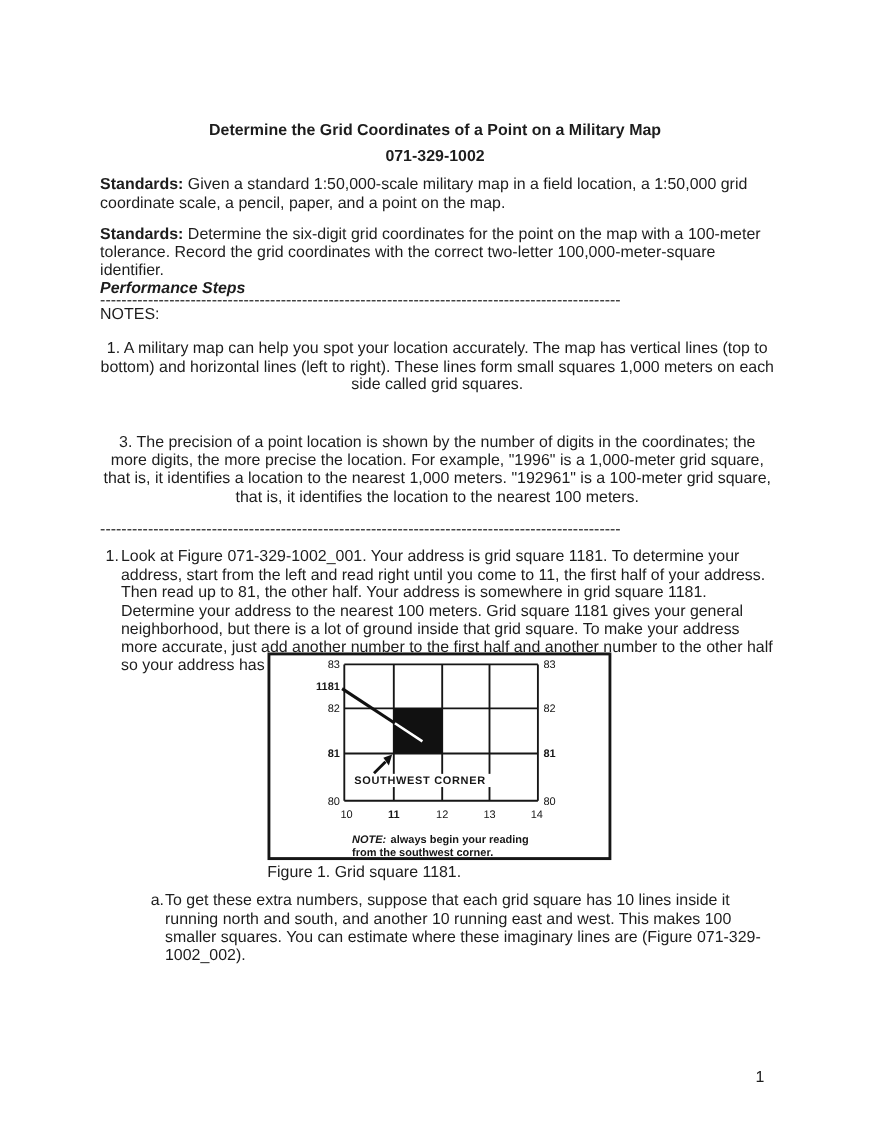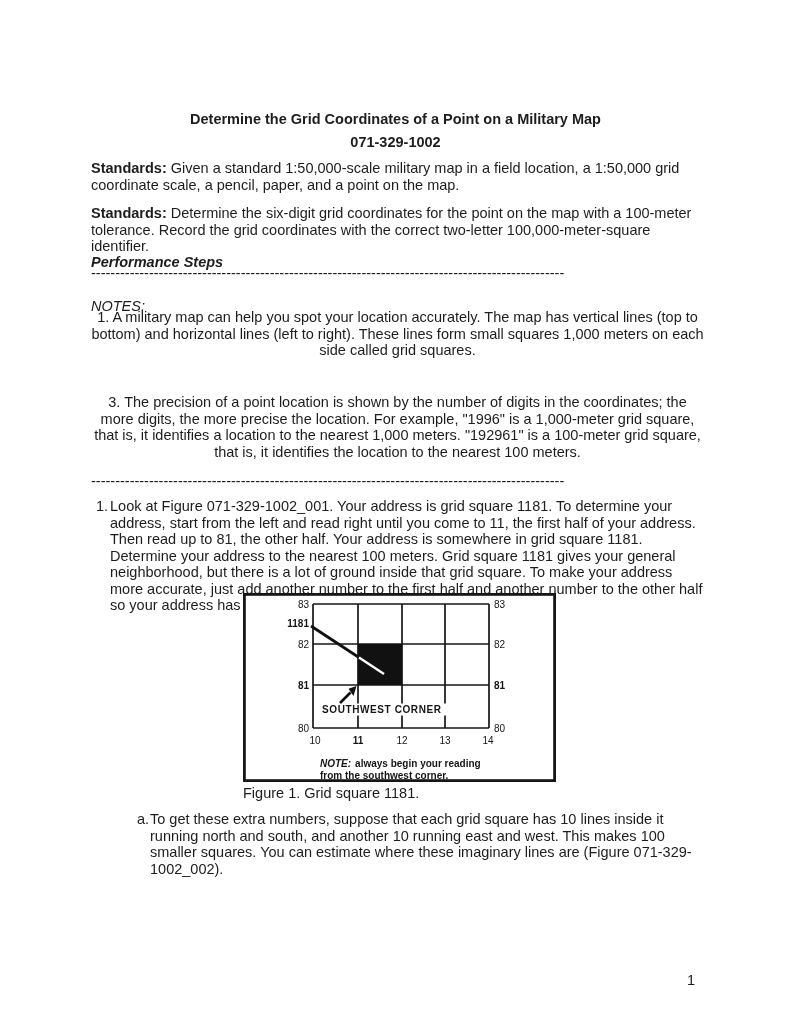--- a/index.html
+++ b/index.html
@@ -45,21 +45,21 @@
   </p>
 
   <p class="para" style="top:189px;">
     <b>Standards:</b>
     <span>Determine the six-digit grid coordinates for the point on the map with a 100-meter tolerance. Record the grid coordinates with the correct two-letter 100,000-meter-square identifier.</span>
   </p>
 
   <p class="para bold" style="top:238px;font-style:italic;">Performance Steps</p>
   <div class="dashline" style="top:249px;">--------------------------------------------------------------------------------------------------</div>
 
-  <p class="para" style="top:282px;font-style:italic;">NOTES:</p>
+  <p class="para" style="top:262px;">NOTES:</p>
 
   <p class="para" style="top:293px;text-align:center;">1. A military map can help you spot your location accurately. The map has vertical lines (top to bottom) and horizontal lines (left to right). These lines form small squares 1,000 meters on each side called grid squares.</p>
   <p class="para" style="top:378px;text-align:center;">3. The precision of a point location is shown by the number of digits in the coordinates; the more digits, the more precise the location. For example, "1996" is a 1,000-meter grid square, that is, it identifies a location to the nearest 1,000 meters. "192961" is a 100-meter grid square, that is, it identifies the location to the nearest 100 meters.</p>
 
   <div class="dashline" style="top:457px;">--------------------------------------------------------------------------------------------------</div>
 
   <div class="flexitem" style="top:482px; left:96px; width:608px;">
     <div class="num" style="width:14px;">1.</div>
     <div class="itext">Look at Figure 071-329-1002_001. Your address is grid square 1181. To determine your address, start from the left and read right until you come to 11, the first half of your address. Then read up to 81, the other half. Your address is somewhere in grid square 1181. Determine your address to the nearest 100 meters. Grid square 1181 gives your general neighborhood, but there is a lot of ground inside that grid square. To make your address more accurate, just add another number to the first half and another number to the other half so your address has six numbers instead of four.</div>
   </div>

